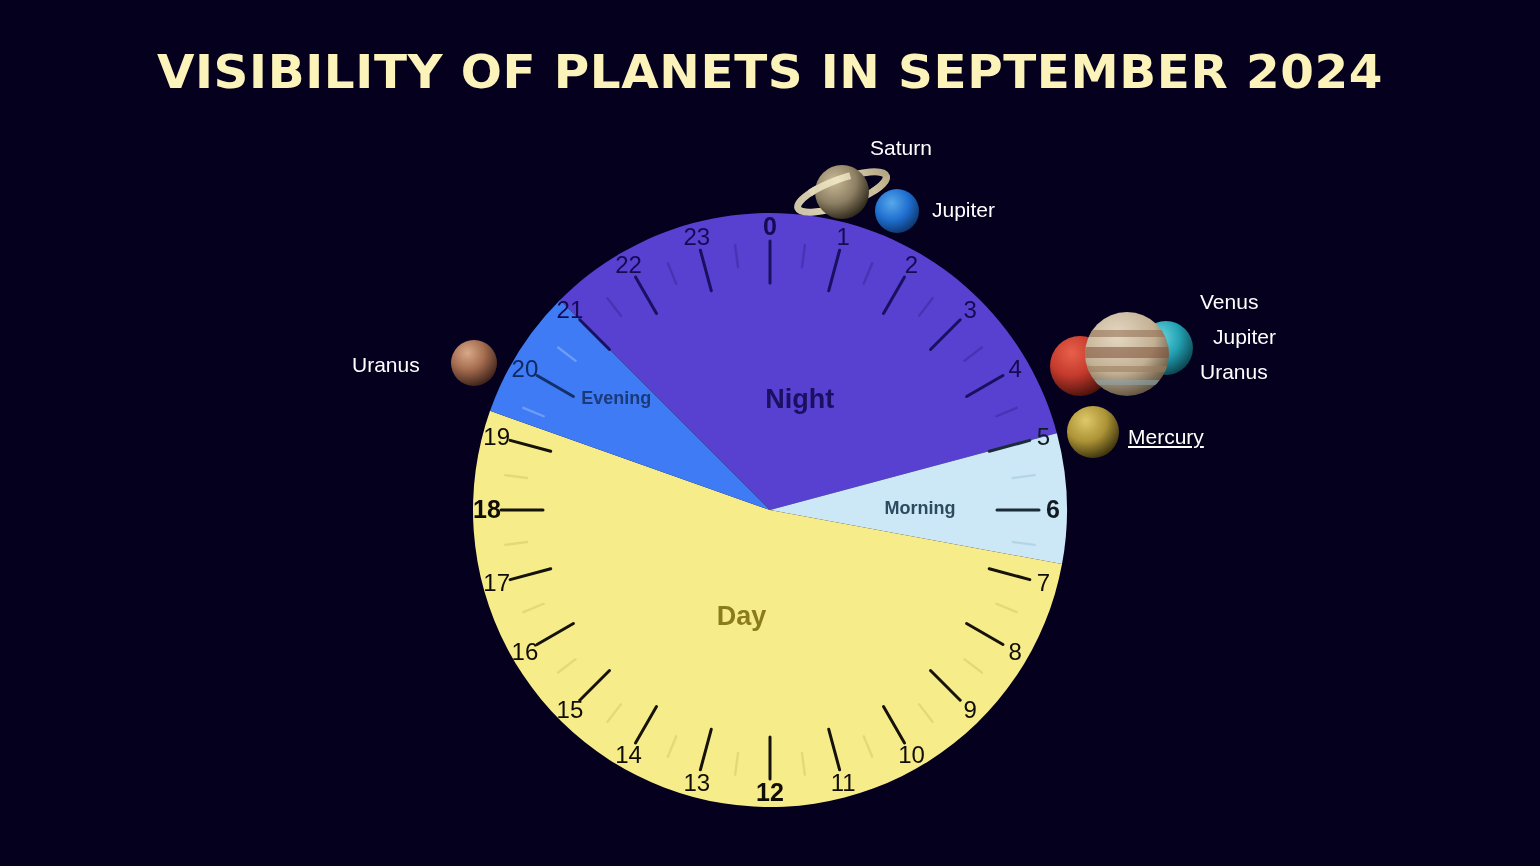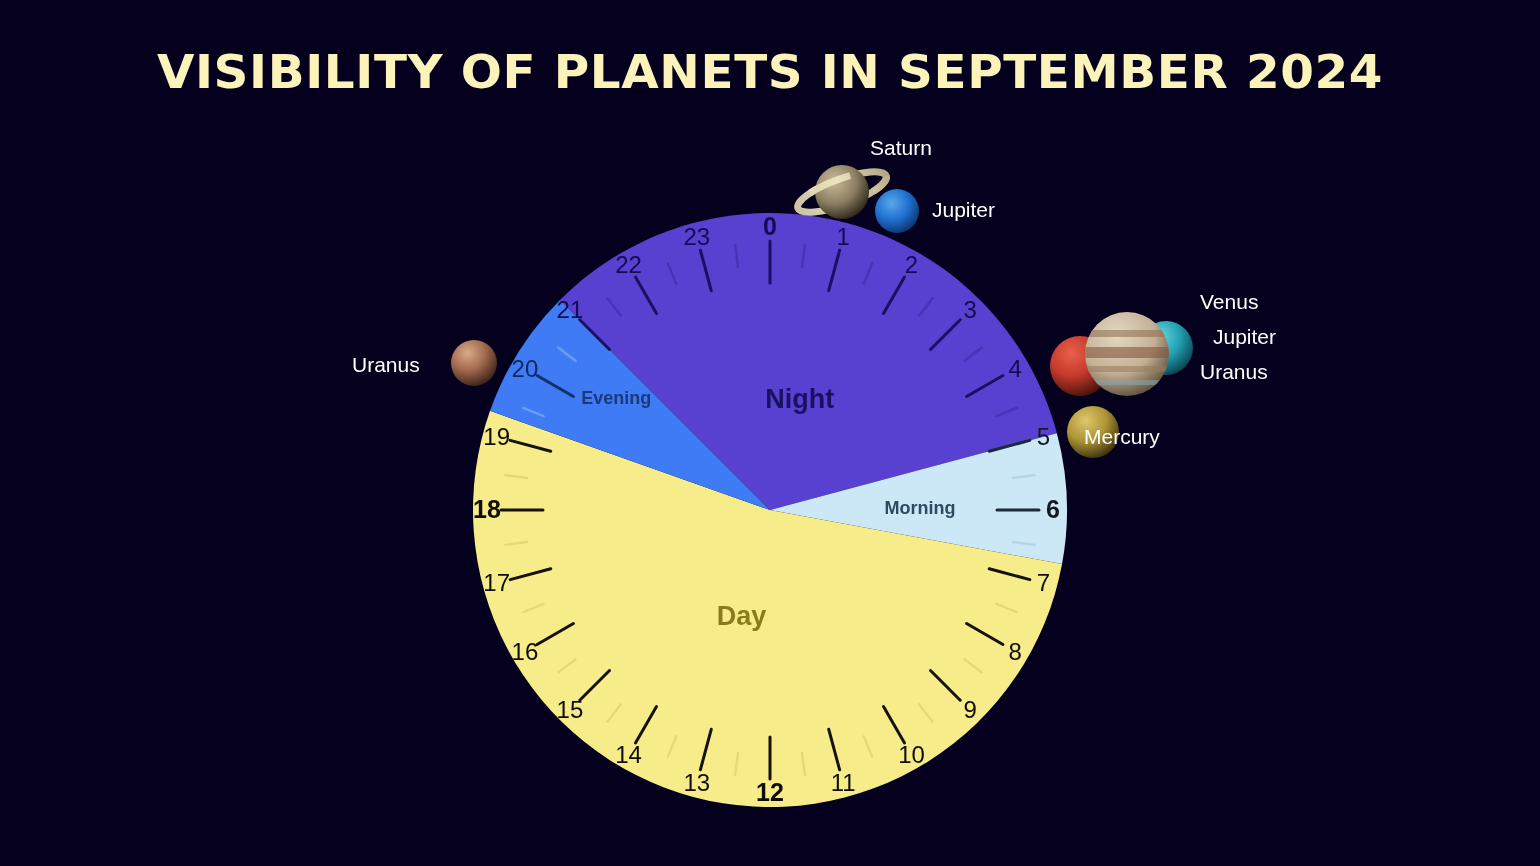--- a/index.html
+++ b/index.html
@@ -201,15 +201,15 @@
     <circle cx="1093" cy="432" r="26" fill="url(#g-mercury)"></circle>
   </svg>
 
   <div id="planetlabels">
       <div class="plabel" style="left: 870px; top: 131px;">Saturn</div>
       <div class="plabel" style="left: 932px; top: 193px;">Jupiter</div>
       <div class="plabel" style="left: 352px; top: 348px;">Uranus</div>
       <div class="plabel" style="left: 1200px; top: 285px;">Venus</div>
       <div class="plabel" style="left: 1200px; top: 320px; margin-left: 13px;">Jupiter</div>
       <div class="plabel" style="left: 1200px; top: 355px;">Uranus</div>
-      <div class="plabel" style="left: 1084px; top: 420px;">Mercury</div>
+      <div class="plabel" style="left: 1128px; top: 420px; text-decoration: underline;">Mercury</div>
     </div>
 </div>
 
 </body></html>

